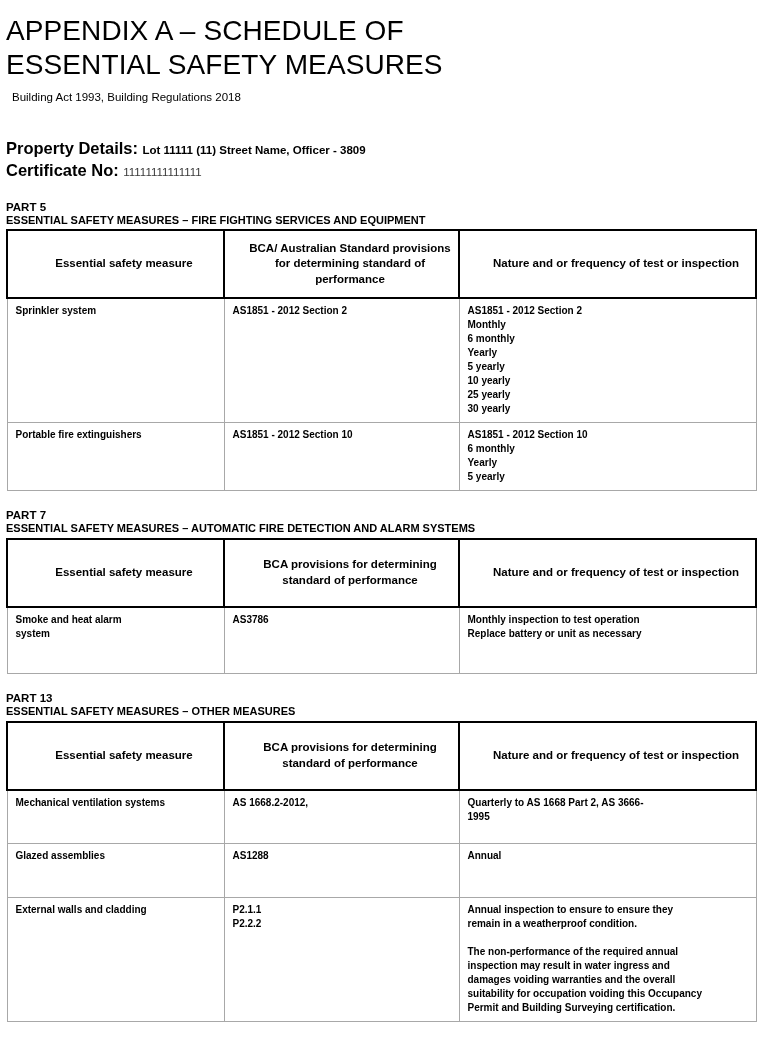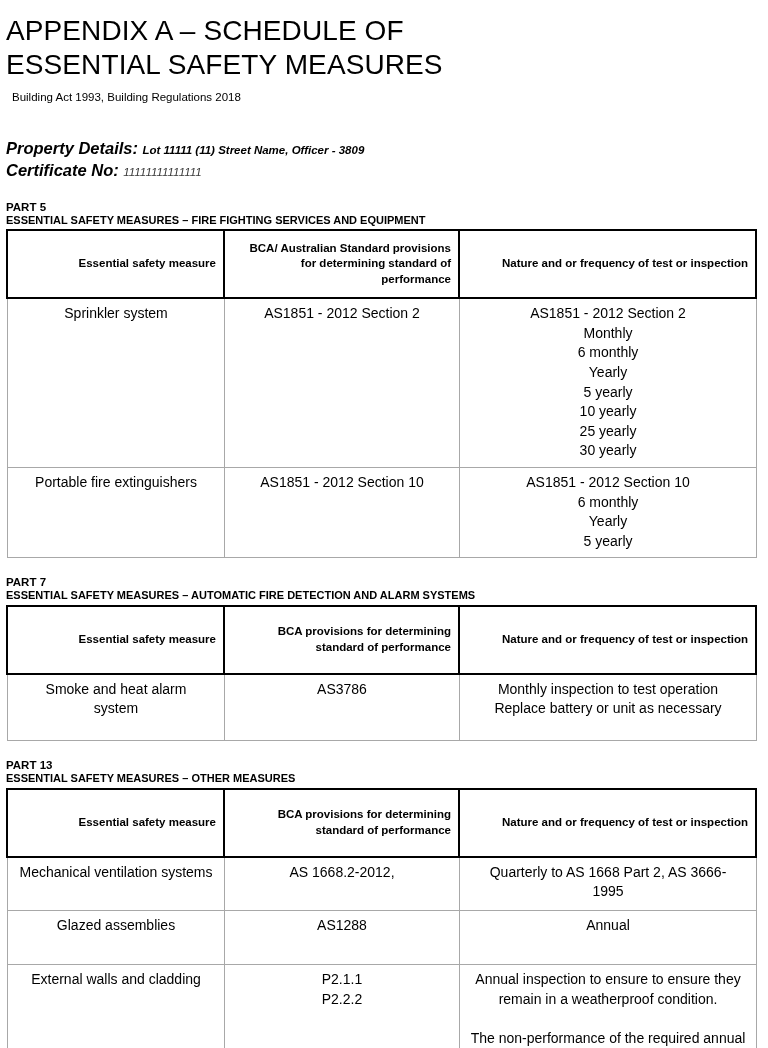--- a/index.html
+++ b/index.html
@@ -36,21 +36,20 @@
     margin: 6px;
     padding: 2px 0 0 6px;
     font-size: 11.5px;
     font-weight: 400;
     line-height: 1.25;
   }
 
   
   .prop-block {
     padding: 26px 0 0 6px;
-    font-style: italic;
   }
   .prop-line {
     line-height: 1.35;
     white-space: nowrap;
   }
   .prop-label {
     font-size: 16.5px;
     font-weight: bold;
   }
   .prop-value-bold {
@@ -91,33 +90,33 @@
     margin: 0;
   }
   table.esm-table col.c1 { width: 217px; }
   table.esm-table col.c2 { width: 235px; }
   table.esm-table col.c3 { width: 297px; }
 
   table.esm-table thead th {
     border: 2.5px solid #000000;
     font-size: 11.5px;
     font-weight: bold;
-    text-align: right;
+    text-align: center;
     vertical-align: middle;
     line-height: 1.38;
     padding: 6px 7px 6px 24px;
     height: 68px;
     box-sizing: border-box;
   }
 
   table.esm-table tbody td {
     border: 1px solid #a8a8a8;
-    font-size: 14px;
-    font-weight: 400;
-    text-align: center;
+    font-size: 10px;
+    font-weight: 700;
+    text-align: left;
     vertical-align: top;
     line-height: 1.40;
     padding: 5px 7px 6px 8px;
     box-sizing: border-box;
     white-space: pre-line;
   }
 
   tr.row-h118 td { height: 118px; }
   tr.row-h65  td { height: 65px; margin-top: 20px; }
   tr.row-h67  td { height: 67px; }

